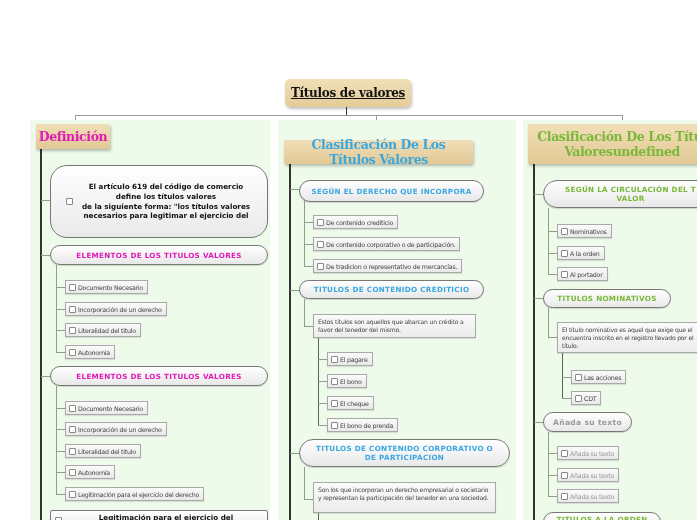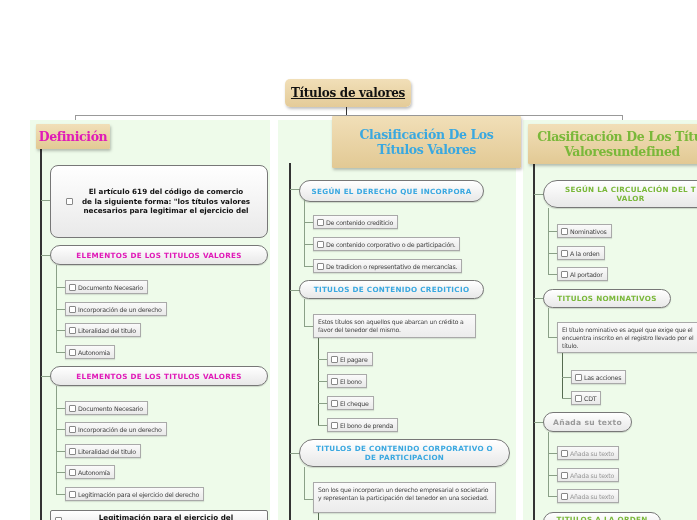--- a/index.html
+++ b/index.html
@@ -7,21 +7,21 @@
   .abs { position: absolute; }
   .panel { position: absolute; background: #eefbea; }
   .root { position: absolute; left: 285px; top: 79px; width: 126px; height: 28px; background: linear-gradient(#f1dfb8, #e4cb98); border-radius: 5px; box-shadow: 1px 2px 3px rgba(0,0,0,0.25); display: flex; align-items: center; justify-content: center; }
   .root span { font-family: "DejaVu Serif", serif; font-weight: bold; font-size: 12px; color: #111; text-decoration: underline; letter-spacing: -0.3px; }
   .main { position: absolute; background: linear-gradient(#f1dfb8, #e2c994); border-radius: 1px; box-shadow: 1px 2px 3px rgba(0,0,0,0.25); display: flex; align-items: center; justify-content: center; text-align: center; font-family: "DejaVu Serif", serif; font-weight: bold; font-size: 12.5px; line-height: 15px; letter-spacing: -0.4px; }
   .pill { position: absolute; background: linear-gradient(#ffffff, #e8e8e8); border: 1px solid #777; border-radius: 14px; display: flex; align-items: center; justify-content: center; text-align: center; font-weight: bold; font-size: 7.2px; line-height: 9px; letter-spacing: 0.3px; box-shadow: 0 1px 1px rgba(0,0,0,0.15); }
   .leaf { position: absolute; background: linear-gradient(#fafafa, #e9e9e9); border: 1px solid #a9a9a9; height: 14px; display: flex; align-items: center; padding: 0 4px 0 3px; font-size: 6.3px; color: #444; letter-spacing: -0.25px; white-space: nowrap; box-shadow: 0 1px 1px rgba(0,0,0,0.1); }
   .leaf.grey { color: #999; }
   .cb { display: inline-block; width: 7px; height: 7px; border: 1px solid #888; border-radius: 1px; background: #fff; margin-right: 2px; flex: none; }
   .note { position: absolute; background: linear-gradient(#fafafa, #ececec); border: 1px solid #a9a9a9; font-size: 6.1px; line-height: 8px; color: #444; padding: 3px 4px; letter-spacing: -0.2px; box-shadow: 0 1px 1px rgba(0,0,0,0.1); overflow: hidden; }
-  .bigdef { position: absolute; background: linear-gradient(#ffffff, #e9e9e9); border: 1px solid #777; border-radius: 8px; font-weight: bold; font-size: 7.2px; line-height: 9.6px; color: #111; text-align: center; display: flex; align-items: center; justify-content: center; padding: 0 6px 0 20px; }
+  .bigdef { position: absolute; background: linear-gradient(#ffffff, #e9e9e9); border: 1px solid #777; border-radius: 17px; font-weight: bold; font-size: 7.2px; line-height: 9.6px; color: #111; text-align: center; display: flex; align-items: center; justify-content: center; padding: 0 6px 0 20px; }
   .line { position: absolute; background: #333; }
   .gline { position: absolute; background: #8aa087; }
 </style>
 </head>
 <body>
 
 <div class="line" style="left:346px;top:107px;width:1px;height:8px;"></div>
 <div class="gline" style="left:75px;top:115px;width:548px;height:1px;background:#999;"></div>
 <div class="gline" style="left:75px;top:115px;width:1px;height:11px;background:#999;"></div>
 <div class="gline" style="left:376px;top:115px;width:1px;height:11px;background:#999;"></div>
@@ -38,20 +38,21 @@
 <div class="line" style="left:40px;top:148px;width:2px;height:372px;"></div>
 <div class="main" style="left:36px;top:124px;width:74px;height:25px;color:#e01ab8;">
   <span>Definición</span>
 </div>
 
 <div class="gline" style="left:41px;top:200px;width:10px;height:1px;"></div>
 <div class="bigdef" style="left:50px;top:165px;width:218px;height:73px;">
   <span class="cb abs" style="left:15px;top:32px;"></span>
   <div>
     <div>El artículo 619 del código de comercio</div>
+    <div>define los títulos valores</div>
     <div>de la siguiente forma: "los títulos valores</div>
     <div>necesarios para legitimar el ejercicio del</div>
   </div>
 </div>
 
 <div class="gline" style="left:41px;top:255px;width:10px;height:1px;"></div>
 <div class="pill" style="left:50px;top:245px;width:218px;height:20px;color:#e01ab8;">
   <span>ELEMENTOS DE LOS TITULOS VALORES</span>
 </div>
 <div class="gline" style="left:56px;top:265px;width:1px;height:87px;"></div>
@@ -106,21 +107,21 @@
     <span class="cb"></span>
     <span>Legitimación para el ejercicio del derecho</span>
   </div>
 
 <div class="bigdef" style="left:50px;top:510px;width:218px;height:20px;border-radius:2px;align-items:flex-start;padding-top:2px;">
   <span class="cb abs" style="left:4px;top:6px;"></span>
   <span>Legitimación para el ejercicio del</span>
 </div>
 
 <div class="line" style="left:289px;top:163px;width:2px;height:357px;"></div>
-<div class="main" style="left:284px;top:116px;width:189px;height:52px;color:#3aa8e0;margin-left:48px;">
+<div class="main" style="left:284px;top:140px;width:189px;height:24px;color:#3aa8e0;">
   <span style="padding:0 10px;">Clasificación De Los Títulos Valores</span>
 </div>
 
 <div class="gline" style="left:290px;top:189px;width:10px;height:1px;"></div>
 <div class="pill" style="left:299px;top:180px;width:185px;height:22px;color:#3aa8e0;">
   <span>SEGÚN EL DERECHO QUE INCORPORA</span>
 </div>
 <div class="gline" style="left:304px;top:199px;width:1px;height:67px;"></div>
 <div class="gline" style="left:304px;top:222px;width:9px;height:1px;"></div>
 <div class="leaf" style="left:313px;top:215px;">

